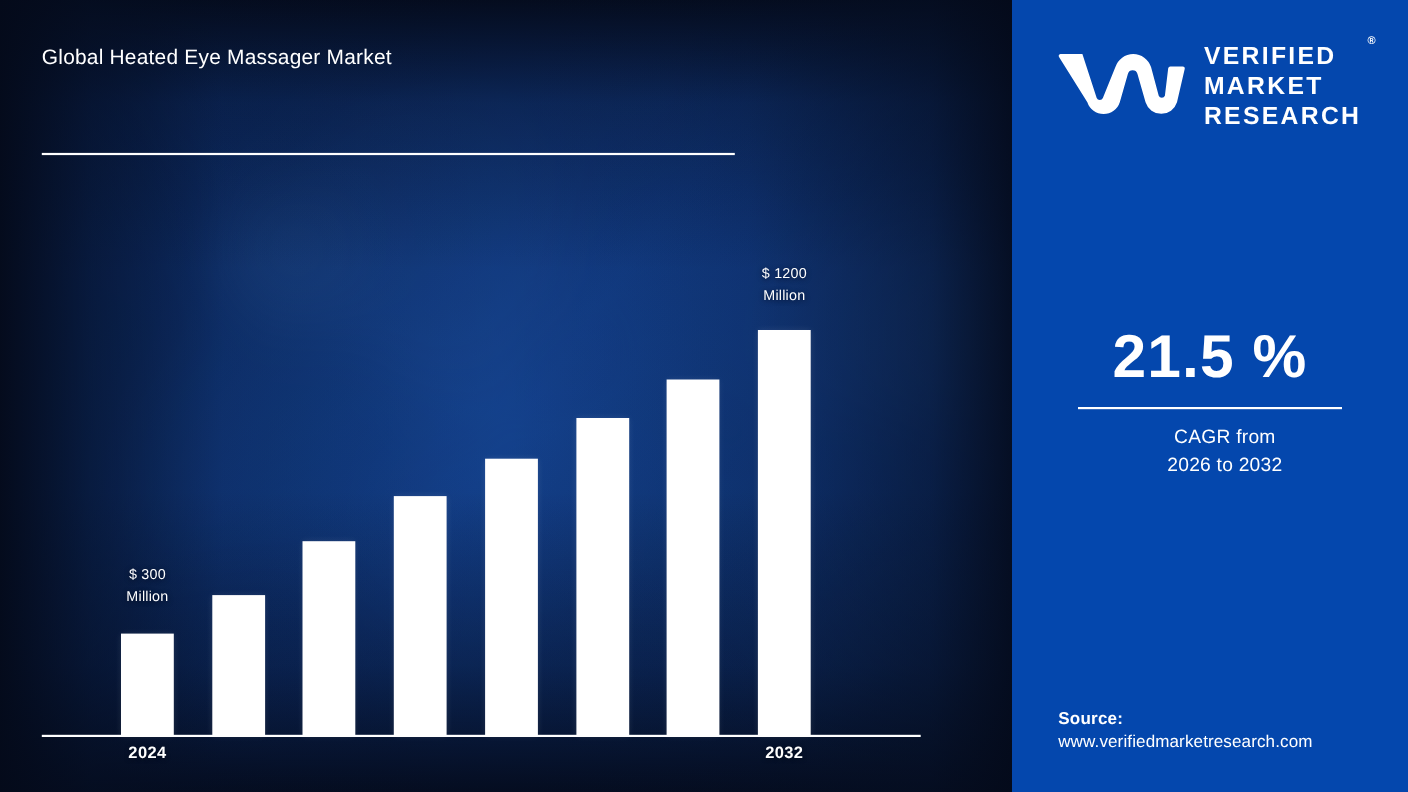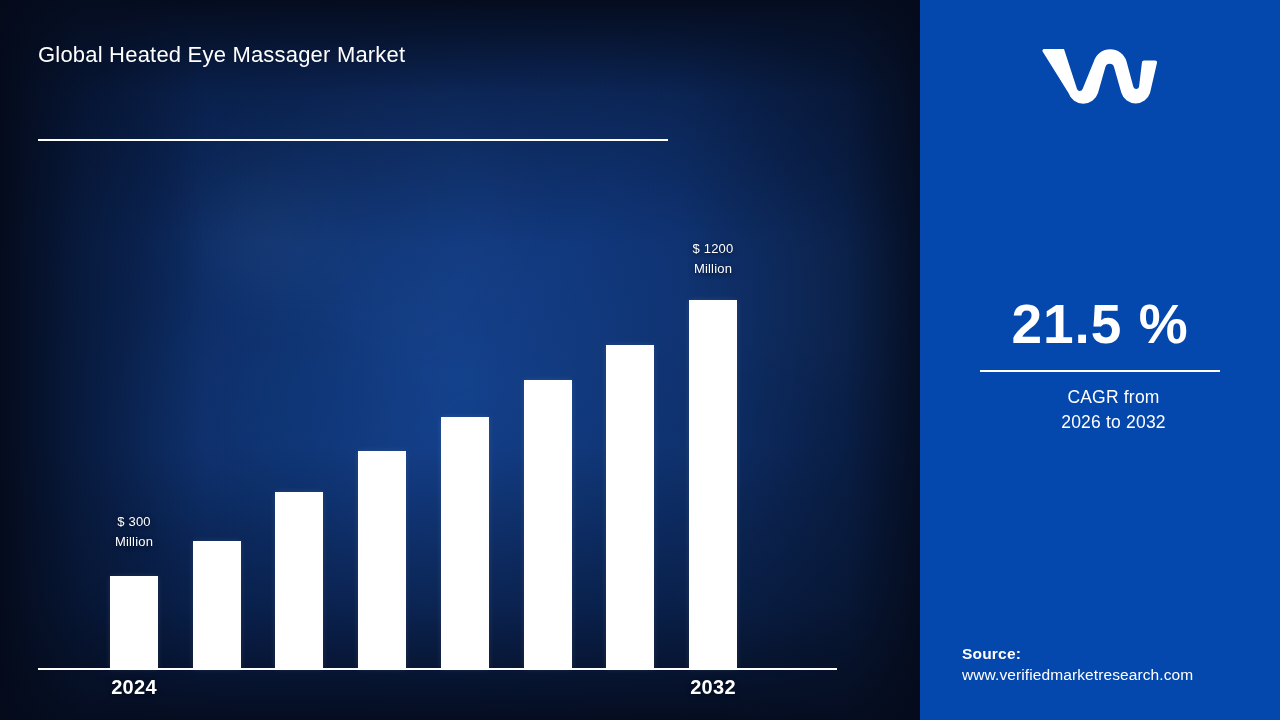--- a/index.html
+++ b/index.html
@@ -38,21 +38,21 @@
   .bg-vignette {
     position:absolute; inset:0;
     background:
       linear-gradient(90deg, rgba(4,10,26,0.96) 0%, rgba(5,14,34,0.55) 9%, rgba(6,18,42,0.08) 22%, rgba(6,18,42,0.0) 50%, rgba(6,18,42,0.10) 74%, rgba(5,14,34,0.52) 92%, rgba(4,10,26,0.88) 100%),
       linear-gradient(180deg, rgba(4,10,26,0.94) 0%, rgba(5,14,34,0.34) 13%, rgba(6,18,42,0.0) 34%, rgba(6,18,42,0.0) 62%, rgba(5,14,34,0.40) 84%, rgba(4,10,26,0.92) 100%);
   }
 
   
   #title-block { position:absolute; left:38px; top:42px; width:640px; }
   #chart-title {
-    color:#ffffff; font-size:22px; font-weight:400; line-height:1.2;
+    color:#ffffff; font-size:19px; font-weight:400; line-height:1.2;
     letter-spacing:0.2px; white-space:nowrap;
   }
   #title-rule {
     position:absolute; left:38px; top:139px; width:630px; height:2px;
     background:#ffffff;
   }
 
   
   #bars-layer { position:absolute; left:0; top:0; width:920px; height:720px; }
   .bar {
@@ -65,21 +65,21 @@
   }
 
   
   .value-label {
     position:absolute; color:#ffffff; font-size:13px; line-height:1.5;
     text-align:center; white-space:pre-line; letter-spacing:0.2px;
     text-shadow:0 1px 5px rgba(3,10,26,0.75);
   }
   
   .year-label {
-    position:absolute; color:#ffffff; font-size:20px; font-weight:700;
+    position:absolute; color:#ffffff; font-size:15px; font-weight:700;
     top:676px; text-align:center; letter-spacing:0.3px;
     text-shadow:0 1px 4px rgba(3,10,26,0.7);
   }
 
   
   #side-panel {
     position:absolute; left:920px; top:0; width:360px; height:720px;
     background:#0447ad;
   }
 
@@ -178,20 +178,26 @@
     </div>
   </div>
 
   <div id="side-panel">
 
     <div id="logo-block">
       <svg id="logo-mark" viewBox="0 0 116 66" xmlns="http://www.w3.org/2000/svg">
         <path fill="#ffffff" d="M2 4 h20 l13 40 a3 3 0 0 0 5.6 0 L52 16 a17 17 0 0 1 32.4 0 l7 26 a3 3 0 0 0 5.6 0 L100 17 a2 2 0 0 1 2-1.6 h11 a2 2 0 0 1 2 2.4 L108 48 a15 15 0 0 1 -28.6 0 L72 22 a4.5 4.5 0 0 0 -8.6 0 L56 48 a15.5 15.5 0 0 1 -29.5 0 L0.6 6.6 A2 2 0 0 1 2 4 Z"></path>
         <path fill="#ffffff" d="M84 62 h14 V44 a7 7 0 0 1 7-7 h9 v-13 h-9 a20 20 0 0 0 -20 20 Z" opacity="0"></path>
       </svg>
+      <div id="logo-words">
+        <span class="wl">VERIFIED</span>
+        <span class="wl">MARKET</span>
+        <span class="wl">RESEARCH</span>
+        <span id="logo-reg">®</span>
+      </div>
     </div>
 
     <div id="cagr-block">
       <div id="cagr-value">21.5 %</div>
       <div id="cagr-rule"></div>
       <div id="cagr-caption">CAGR from
 2026 to 2032</div>
     </div>
 
     <div id="source-block">

